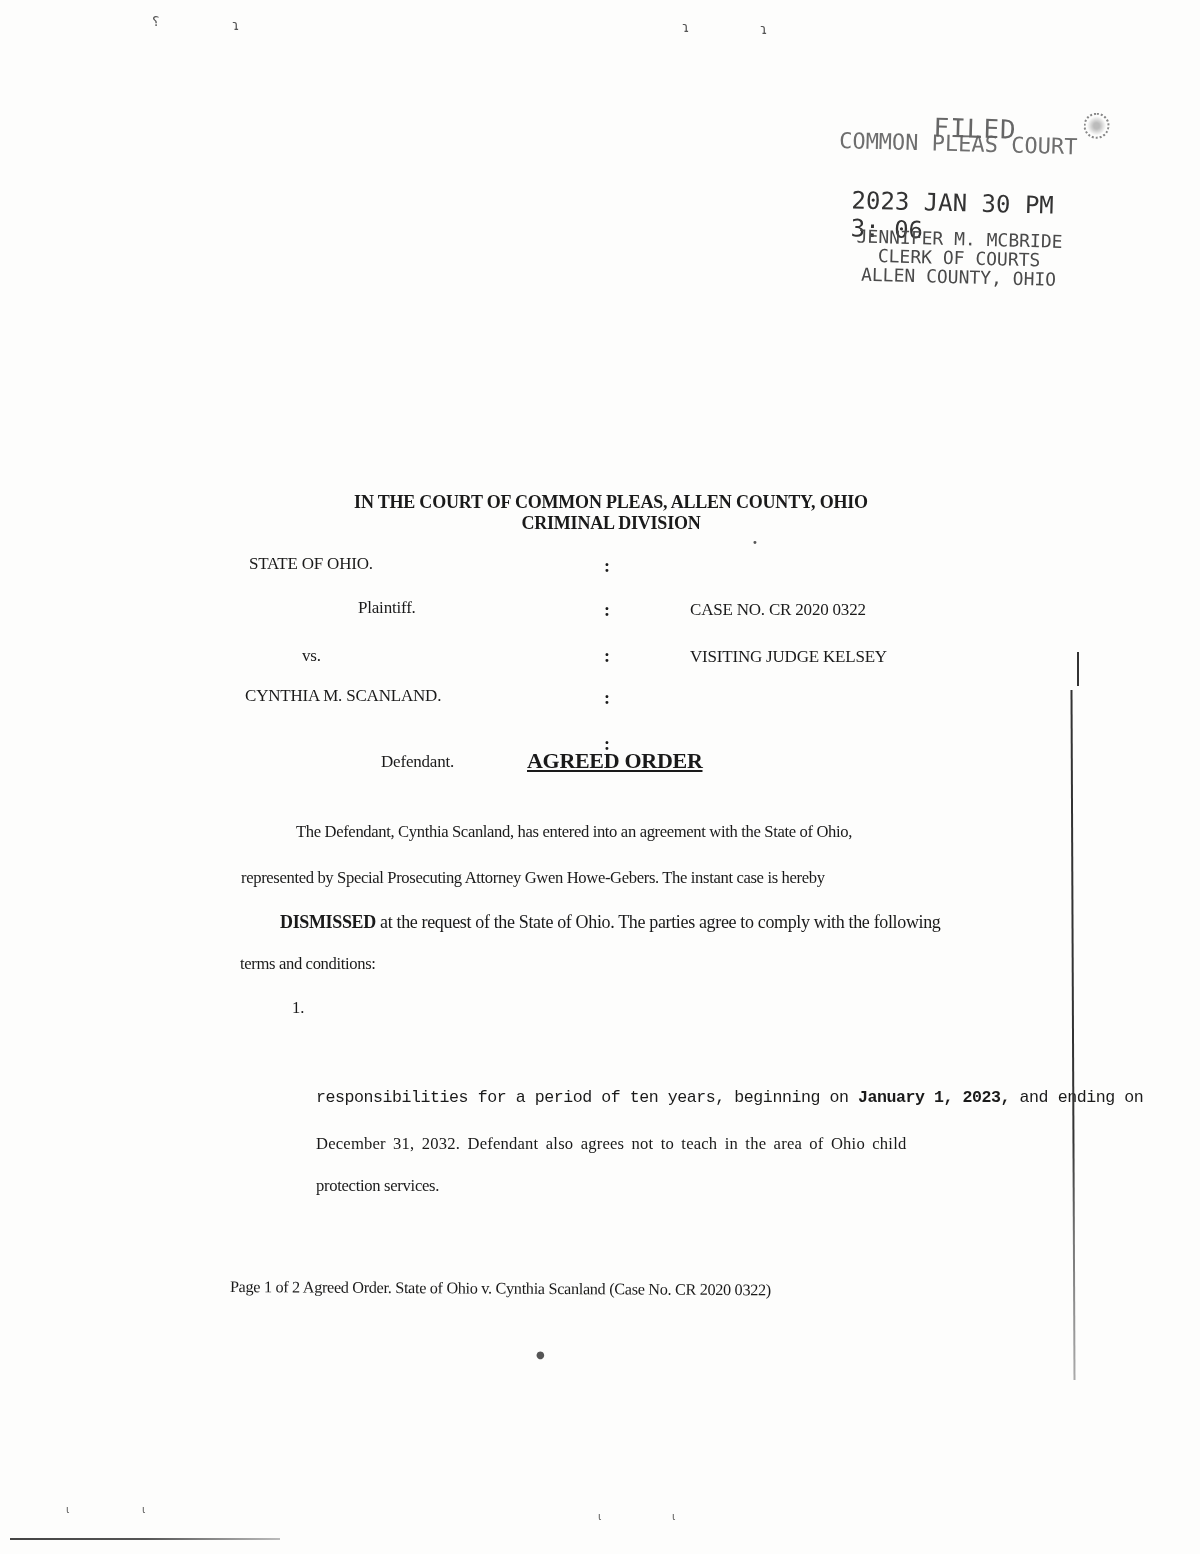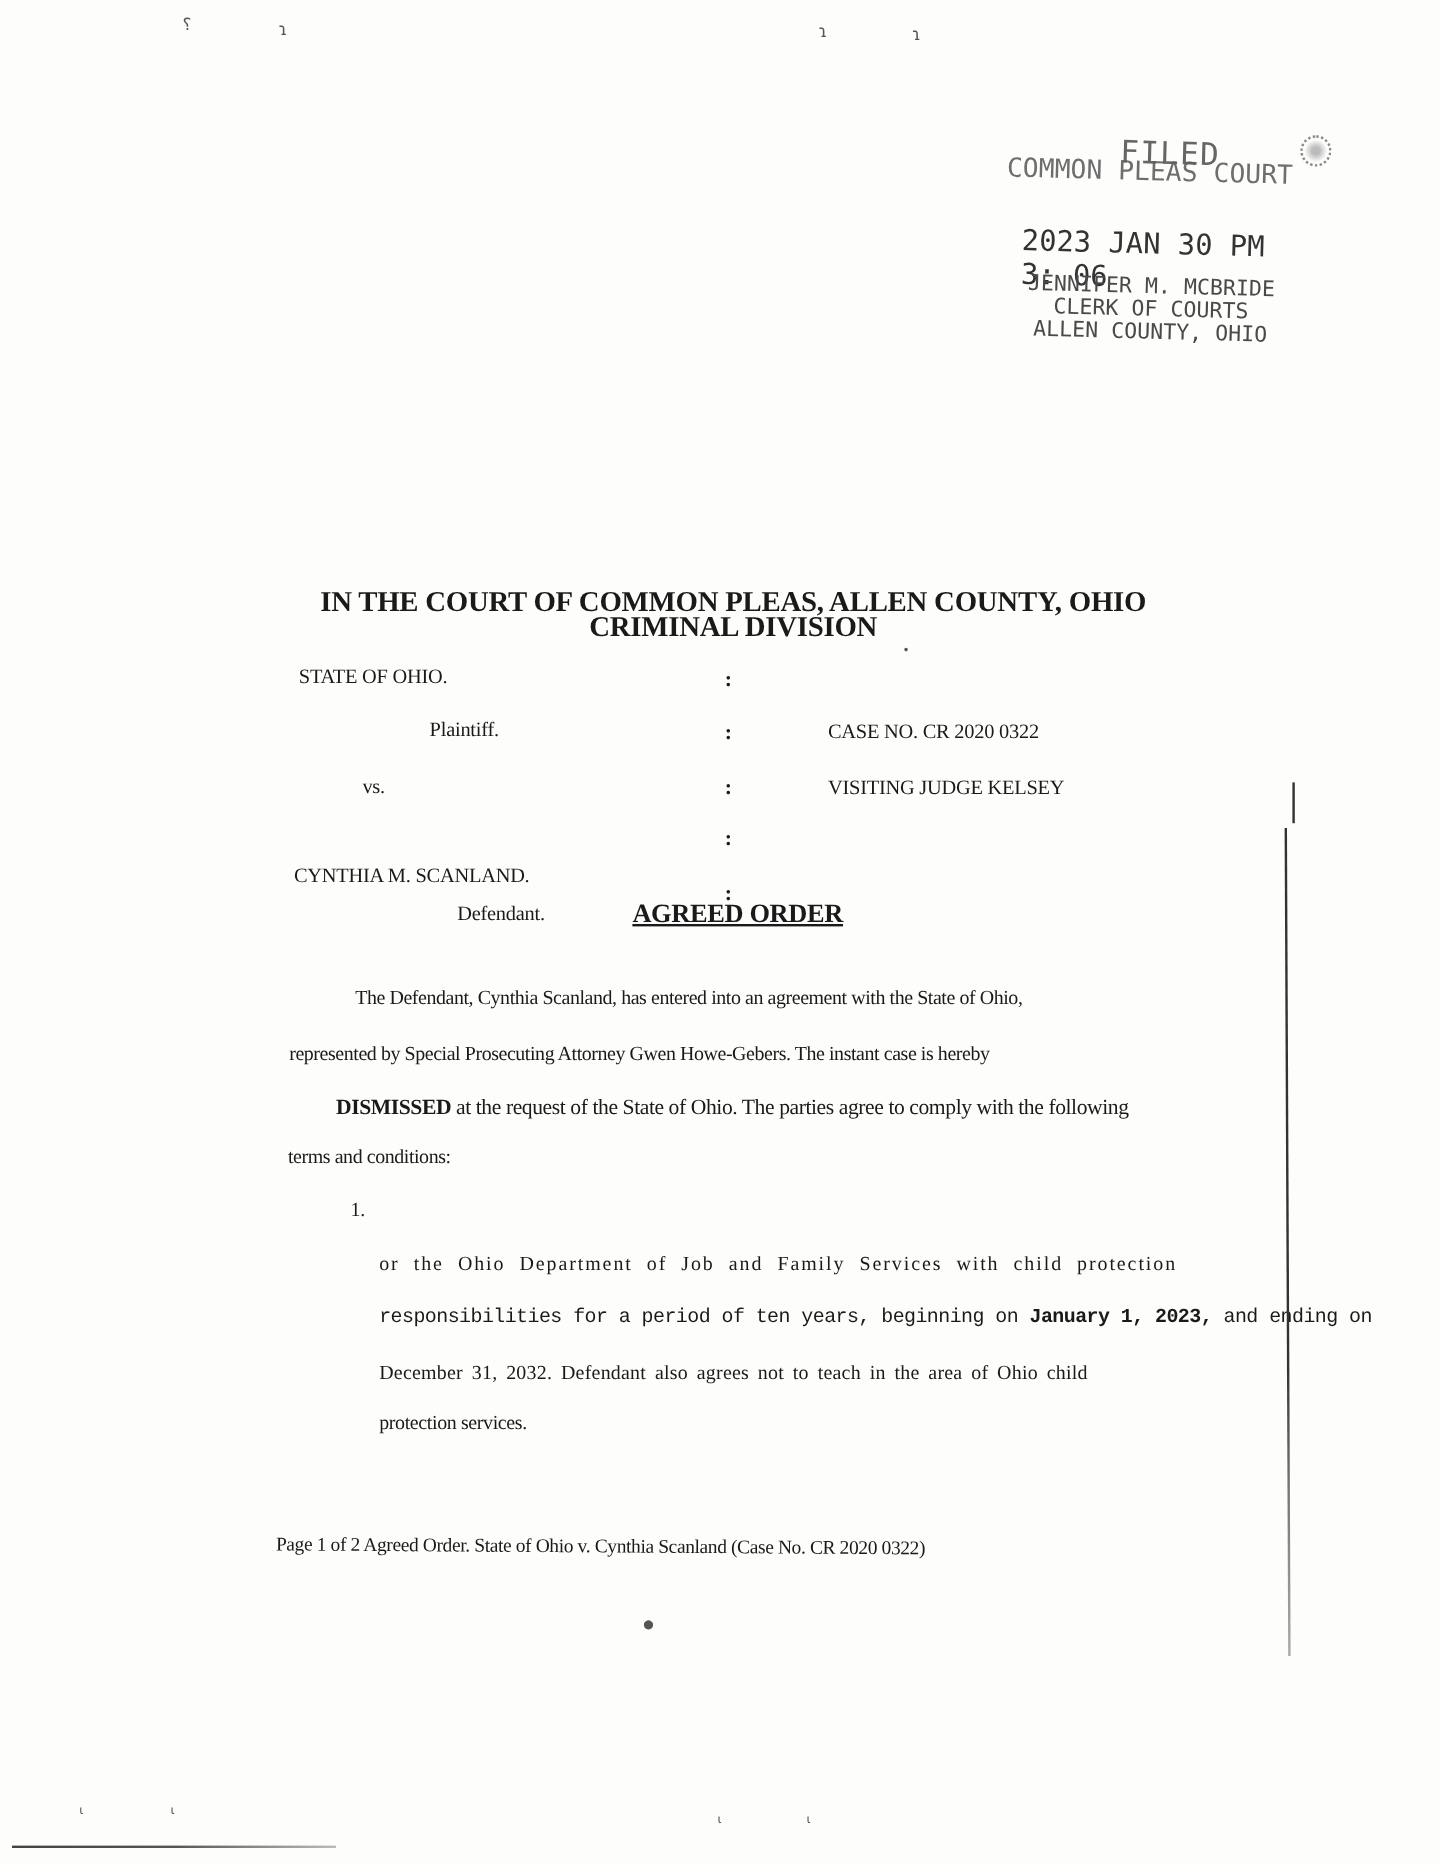--- a/index.html
+++ b/index.html
@@ -89,21 +89,21 @@
     }
 
     
     .court-heading {
       position: absolute;
       left: 0;
       width: 1200px;
       top: 492px;
       text-align: center;
       font-weight: bold;
-      font-size: 24px;
+      font-size: 18px;
       line-height: 21px;
       letter-spacing: -0.2px;
     }
     .court-heading div { position: relative; }
     .court-heading .l1 { left: 11px; }
     .court-heading .l2 { left: 11px; }
 
     .caption-row {
       position: absolute;
       font-size: 17px;
@@ -197,21 +197,21 @@
   </div>
 
   <div class="court-heading">
     <div class="l1">IN THE COURT OF COMMON PLEAS, ALLEN COUNTY, OHIO</div>
     <div class="l2">CRIMINAL DIVISION</div>
   </div>
 
   <div class="caption-row" style="left:249px;top:554px;">STATE OF OHIO.</div>
   <div class="caption-row" style="left:358px;top:598px;">Plaintiff.</div>
   <div class="caption-row" style="left:302px;top:646px;">vs.</div>
-  <div class="caption-row" style="left:245px;top:686px;margin-top:34px;">CYNTHIA M. SCANLAND.</div>
+  <div class="caption-row" style="left:245px;top:686px;">CYNTHIA M. SCANLAND.</div>
   <div class="caption-row" style="left:355px;top:752px;margin-left:26px;">Defendant.</div>
 
   <span class="colon" style="left:604px;top:556px;">:</span>
   <span class="colon" style="left:604px;top:600px;">:</span>
   <span class="colon" style="left:604px;top:646px;">:</span>
   <span class="colon" style="left:604px;top:688px;">:</span>
   <span class="colon" style="left:604px;top:734px;">:</span>
 
   <div class="caption-row" style="left:690px;top:600px;">CASE NO. CR 2020 0322</div>
   <div class="caption-row" style="left:690px;top:647px;">VISITING JUDGE KELSEY</div>
@@ -219,21 +219,20 @@
   <div class="order-title">AGREED ORDER</div>
 
   <div class="line" style="left:296px;top:822px;font-size:16.6px;letter-spacing:-0.35px;text-align:right;">The Defendant, Cynthia Scanland, has entered into an agreement with the State of Ohio,</div>
   <div class="line" style="left:241px;top:868px;font-size:16.6px;letter-spacing:-0.35px;">represented by Special Prosecuting Attorney Gwen Howe-Gebers.  The instant case is hereby</div>
   <div class="line" style="left:240px;top:912px;font-size:18px;letter-spacing:-0.35px;margin-left:40px;">
     <b>DISMISSED</b><span> at the request of the State of Ohio.   The parties agree to comply with the following</span>
   </div>
   <div class="line" style="left:240px;top:954px;font-size:16.6px;letter-spacing:-0.35px;">terms and conditions:</div>
 
   <div class="line" style="left:292px;top:998px;font-size:16.6px;">1.</div>
-  <div class="line" style="left:316px;top:1043px;font-size:16.6px;letter-spacing:1.6px;word-spacing:6px;">or the Ohio Department of Job and Family Services with child protection</div>
   <div class="line" style="left:316px;top:1088px;font-size:16.6px;letter-spacing:-0.45px;font-family:Liberation Mono, monospace;">
     <span>responsibilities for a period of ten years, beginning on </span><b>January 1, 2023,</b><span> and ending on</span>
   </div>
   <div class="line" style="left:316px;top:1134px;font-size:16.6px;letter-spacing:0.2px;word-spacing:3px;">December 31, 2032. Defendant also agrees not to teach in the area of Ohio child</div>
   <div class="line" style="left:316px;top:1176px;font-size:16.6px;letter-spacing:-0.3px;">protection services.</div>
 
   <div class="footer">Page 1 of 2  Agreed Order. State of Ohio v. Cynthia Scanland (Case No. CR 2020 0322)</div>
 
   <div class="edge-line-right-top"></div>
   <div class="edge-line-right"></div>

